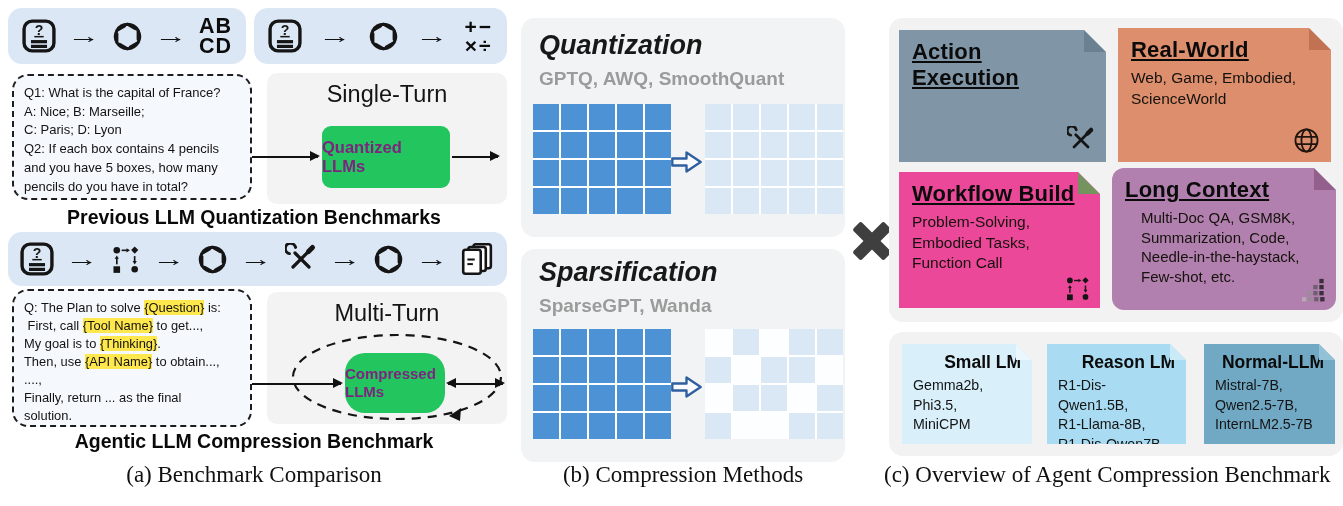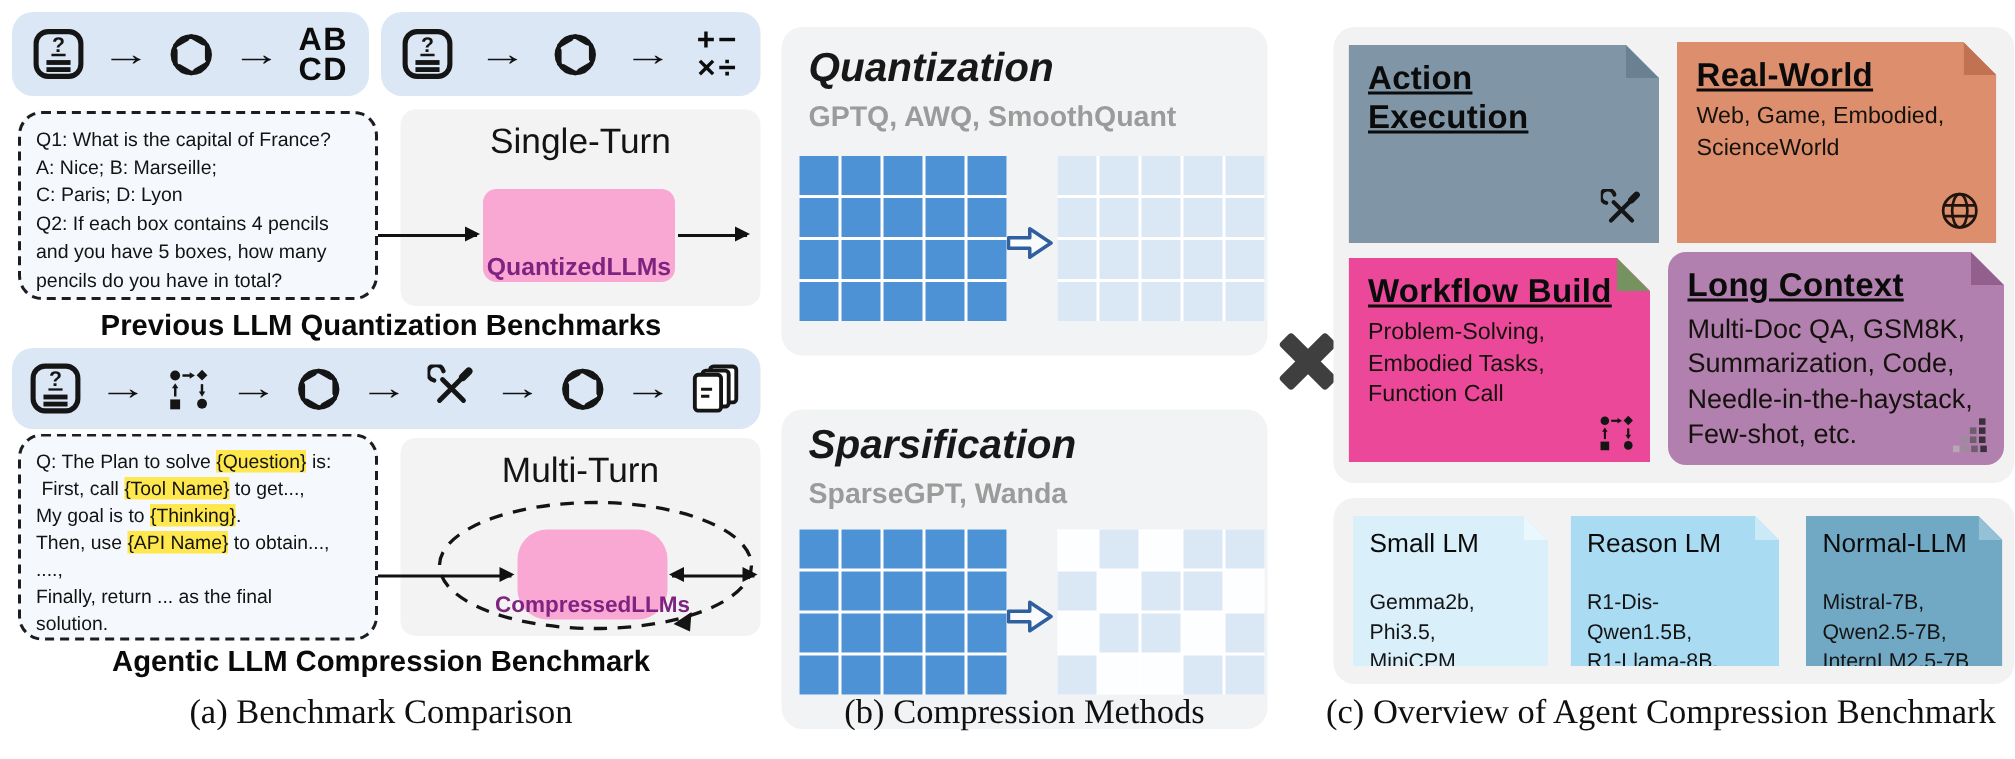--- a/index.html
+++ b/index.html
@@ -22,41 +22,41 @@
   .dashedbox div{white-space:pre-wrap;}
   .d1{left:12px;top:74px;width:240px;height:126px;font-size:13px;line-height:1.44;}
   .d2{left:12px;top:289px;width:240px;height:138px;font-size:12.9px;line-height:1.4;}
   .hl{background:#FFE84D;}
 
   
   .gpanel{position:absolute;background:#F3F3F4;border-radius:10px;}
   .p1{left:267px;top:73px;width:240px;height:131px;}
   .p2{left:267px;top:292px;width:240px;height:132px;}
   .turnlabel{font-size:23.5px;color:#141414;text-align:center;margin-top:8px;}
-  .llmbox{position:absolute;background:#f9a8d4;border-radius:9px;display:flex;
-          align-items:flex-end;justify-content:center;font-weight:800;color:#7E2380;line-height:1.18;}
+  .llmbox{position:absolute;background:#22c55e;border-radius:9px;display:flex;flex-direction:column;
+          align-items:flex-start;justify-content:center;font-weight:800;color:#7E2380;line-height:1.18;}
   .llm1{left:322px;top:126px;width:128px;height:62px;font-size:16.5px;}
   .llm2{left:345px;top:353px;width:100px;height:60px;font-size:15px;border-radius:20px;}
 
   
   .harrow{position:absolute;height:0;border-top:2.5px solid #111;}
   .harrow::after{content:"";position:absolute;right:-2px;top:-6.6px;width:0;height:0;
      border-left:10px solid #111;border-top:5.5px solid transparent;border-bottom:5.5px solid transparent;}
   .harrow.double::before{content:"";position:absolute;left:-2px;top:-6.6px;width:0;height:0;
      border-right:10px solid #111;border-top:5.5px solid transparent;border-bottom:5.5px solid transparent;}
   .loopsvg{position:absolute;left:283px;top:320px;}
 
   
   .bcap{position:absolute;width:508px;text-align:center;font-weight:800;font-size:19.5px;color:#0A0A0A;}
   .scap{position:absolute;font-family:"Liberation Serif",serif;font-size:23px;color:#101010;}
 
   
   .card{position:absolute;background:#F2F3F4;border-radius:14px;}
   .cq{left:521px;top:18px;width:324px;height:219px;}
-  .cs{left:521px;top:249px;width:324px;height:213px;margin-top:24px;}
+  .cs{left:521px;top:249px;width:324px;height:213px;}
   .cardtitle{position:absolute;left:18px;font-style:italic;font-weight:800;font-size:27px;color:#181818;}
   .cardsub{position:absolute;left:18px;font-weight:700;font-size:19px;color:#9B9B9B;}
   .mgrid{position:absolute;display:grid;grid-template-columns:repeat(5,26px);grid-auto-rows:26px;gap:2px;background:#FFFFFF;}
   .c-dense{background:#4E92D6;}
   .c-light{background:#DAE7F5;}
   .c-off{background:#FDFEFF;}
   .hollow{position:absolute;}
 
   
   .cross{position:absolute;left:852px;top:221px;width:40px;height:40px;}
@@ -70,22 +70,22 @@
   .bgc1{left:889px;top:18px;width:454px;height:304px;}
   .bgc2{left:889px;top:332px;width:454px;height:124px;}
   .taskbox,.modelbox{position:absolute;box-sizing:border-box;}
   .taskbox{padding:9px 13px;clip-path:polygon(0 0,calc(100% - 22px) 0,100% 22px,100% 100%,0 100%);}
   .modelbox{padding:8px 11px;clip-path:polygon(0 0,calc(100% - 16px) 0,100% 16px,100% 100%,0 100%);}
   .fold{position:absolute;top:0;right:0;clip-path:polygon(0 0,100% 100%,0 100%);}
   .taskbox .fold{width:22px;height:22px;}
   .modelbox .fold{width:16px;height:16px;}
   .tname{font-weight:800;font-size:22px;color:#0B0B0B;margin-bottom:5px;letter-spacing:.2px;text-decoration:underline;}
   .tbody{font-size:15.5px;line-height:1.33;color:#15110D;}
-  .lbody{font-size:18px;line-height:1.3;}
-  .mname{font-weight:400;font-size:17.5px;margin-bottom:20px;color:#0B0B0B;}
+  .lbody{font-size:15px;line-height:1.3;margin-left:16px;}
+  .mname{font-weight:700;font-size:17.5px;margin-bottom:3px;color:#0B0B0B;text-align:right;}
   .mbody{font-size:14.2px;line-height:1.38;color:#141414;}
   .boxicon{position:absolute;}
   .b-action{left:899px;top:30px;width:207px;height:132px;background:#8096A6;}  .b-action .fold{background:#6A8191;}
   .b-real{left:1118px;top:28px;width:213px;height:134px;background:#DD8F6D;}   .b-real .fold{background:#C07252;}
   .b-workflow{left:899px;top:172px;width:201px;height:136px;background:#ec4899;} .b-workflow .fold{background:#74935E;}
   .b-longctx{left:1112px;top:168px;width:224px;height:142px;background:#B180AE;border-radius:12px;} .b-longctx .fold{background:#935F8D;}
   .b-small{left:902px;top:344px;width:130px;height:100px;background:#D9EFFA;}  .b-small .fold{background:#EAF7FD;}
   .b-reason{left:1047px;top:344px;width:139px;height:100px;background:#A9DCF2;} .b-reason .fold{background:#CBEAF8;}
   .b-normal{left:1204px;top:344px;width:131px;height:100px;background:#71A9C5;} .b-normal .fold{background:#93C1D6;}
 </style>

